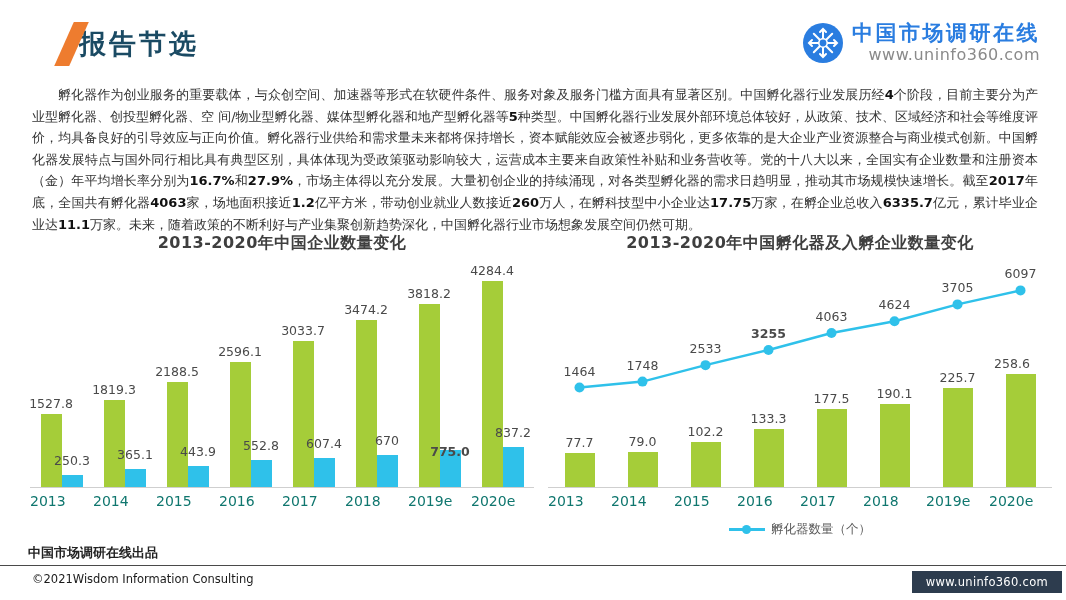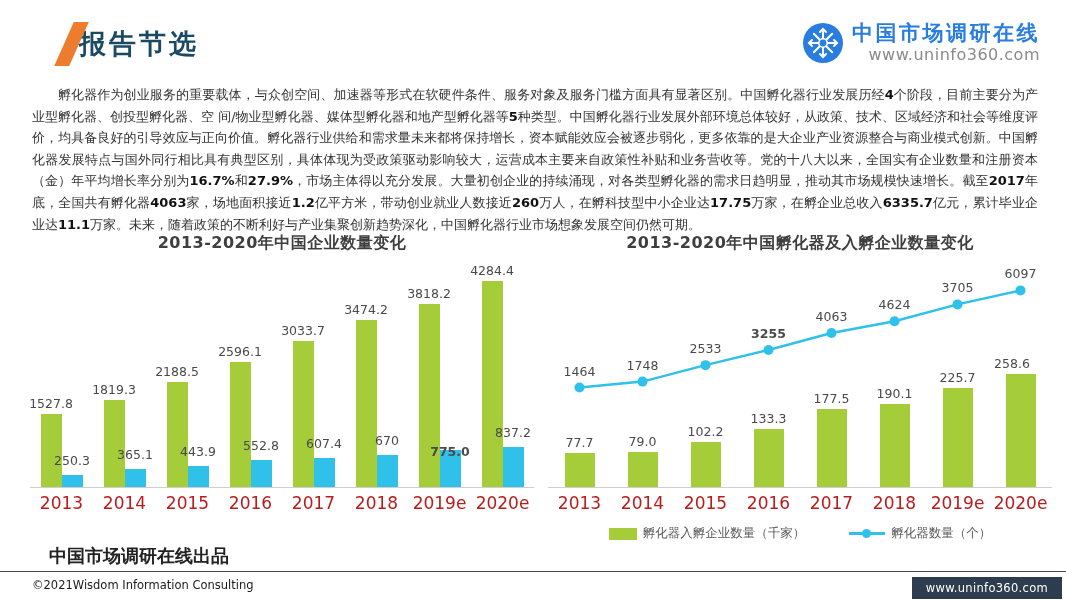--- a/index.html
+++ b/index.html
@@ -24,30 +24,30 @@
   .body-text b{color:#111;}
   
   .charts{position:absolute;top:233px;left:30px;right:14px;display:flex;gap:14px;}
   .chart{flex:1;min-width:0;}
   .chart-title{font-size:16px;font-weight:bold;color:#3f3f3f;text-align:center;height:24px;letter-spacing:.5px;}
   .plot{position:relative;height:226px;margin-top:4px;border-bottom:1px solid #cfcfcf;}
   .bar{position:absolute;bottom:0;}
   .val{position:absolute;width:70px;margin-left:-35px;text-align:center;font-size:12.5px;color:#4a4a4a;white-space:nowrap;}
   .linelayer{position:absolute;left:0;top:0;overflow:visible;}
   .xlabels{display:flex;padding-top:5px;}
-  .xlabels div{flex:1;text-align:center;font-size:17px;color:#b91c1c;}
+  .xlabels div{flex:1;text-align:left;font-size:14px;color:#0f766e;}
   .legend{display:flex;justify-content:center;align-items:center;gap:44px;margin-top:12px;font-size:12.5px;color:#595959;}
   .lg-item{display:flex;align-items:center;gap:6px;}
   .sw-sq{width:11px;height:11px;display:inline-block;}
   .sw-rect{width:28px;height:12px;display:inline-block;}
   .sw-line{width:36px;height:3px;display:inline-block;position:relative;}
   .sw-dot{width:9px;height:9px;border-radius:50%;position:absolute;left:13px;top:-3px;display:inline-block;}
   
   .footer{position:absolute;left:0;right:0;bottom:0;height:60px;}
-  .footer-top{padding:4px 0 3px 49px;font-size:18px;font-weight:600;color:#222;}
+  .footer-top{padding:4px 0 3px 28px;font-size:13px;font-weight:600;color:#222;}
   .footer-line{height:0;border-top:1.5px solid #4a4a4a;}
   .footer-bottom{position:relative;padding:6px 0 0 32px;font-size:11.5px;color:#1a1a1a;}
   .badge{position:absolute;right:4px;top:5px;color:#fff;font-size:11.5px;padding:4px 14px;letter-spacing:.3px;cursor:pointer;}
 </style>
 </head>
 <body>
 
 <div class="page">
 
   <div class="header">
@@ -173,24 +173,20 @@
           <div>2014</div>
           <div>2015</div>
           <div>2016</div>
           <div>2017</div>
           <div>2018</div>
           <div>2019e</div>
           <div>2020e</div>
         </div>
       <div class="legend">
           <div class="lg-item">
-            <span class="sw-rect" style="background: rgb(165, 205, 57);"></span>
-            <span>孵化器入孵企业数量（千家）</span>
-          </div>
-          <div class="lg-item">
             <span class="sw-line" style="background: rgb(47, 193, 234);">
               <span class="sw-dot" style="background: rgb(47, 193, 234);"></span>
             </span>
             <span>孵化器数量（个）</span>
           </div>
         </div>
     </div>
   </div>
 
   <div class="footer">

